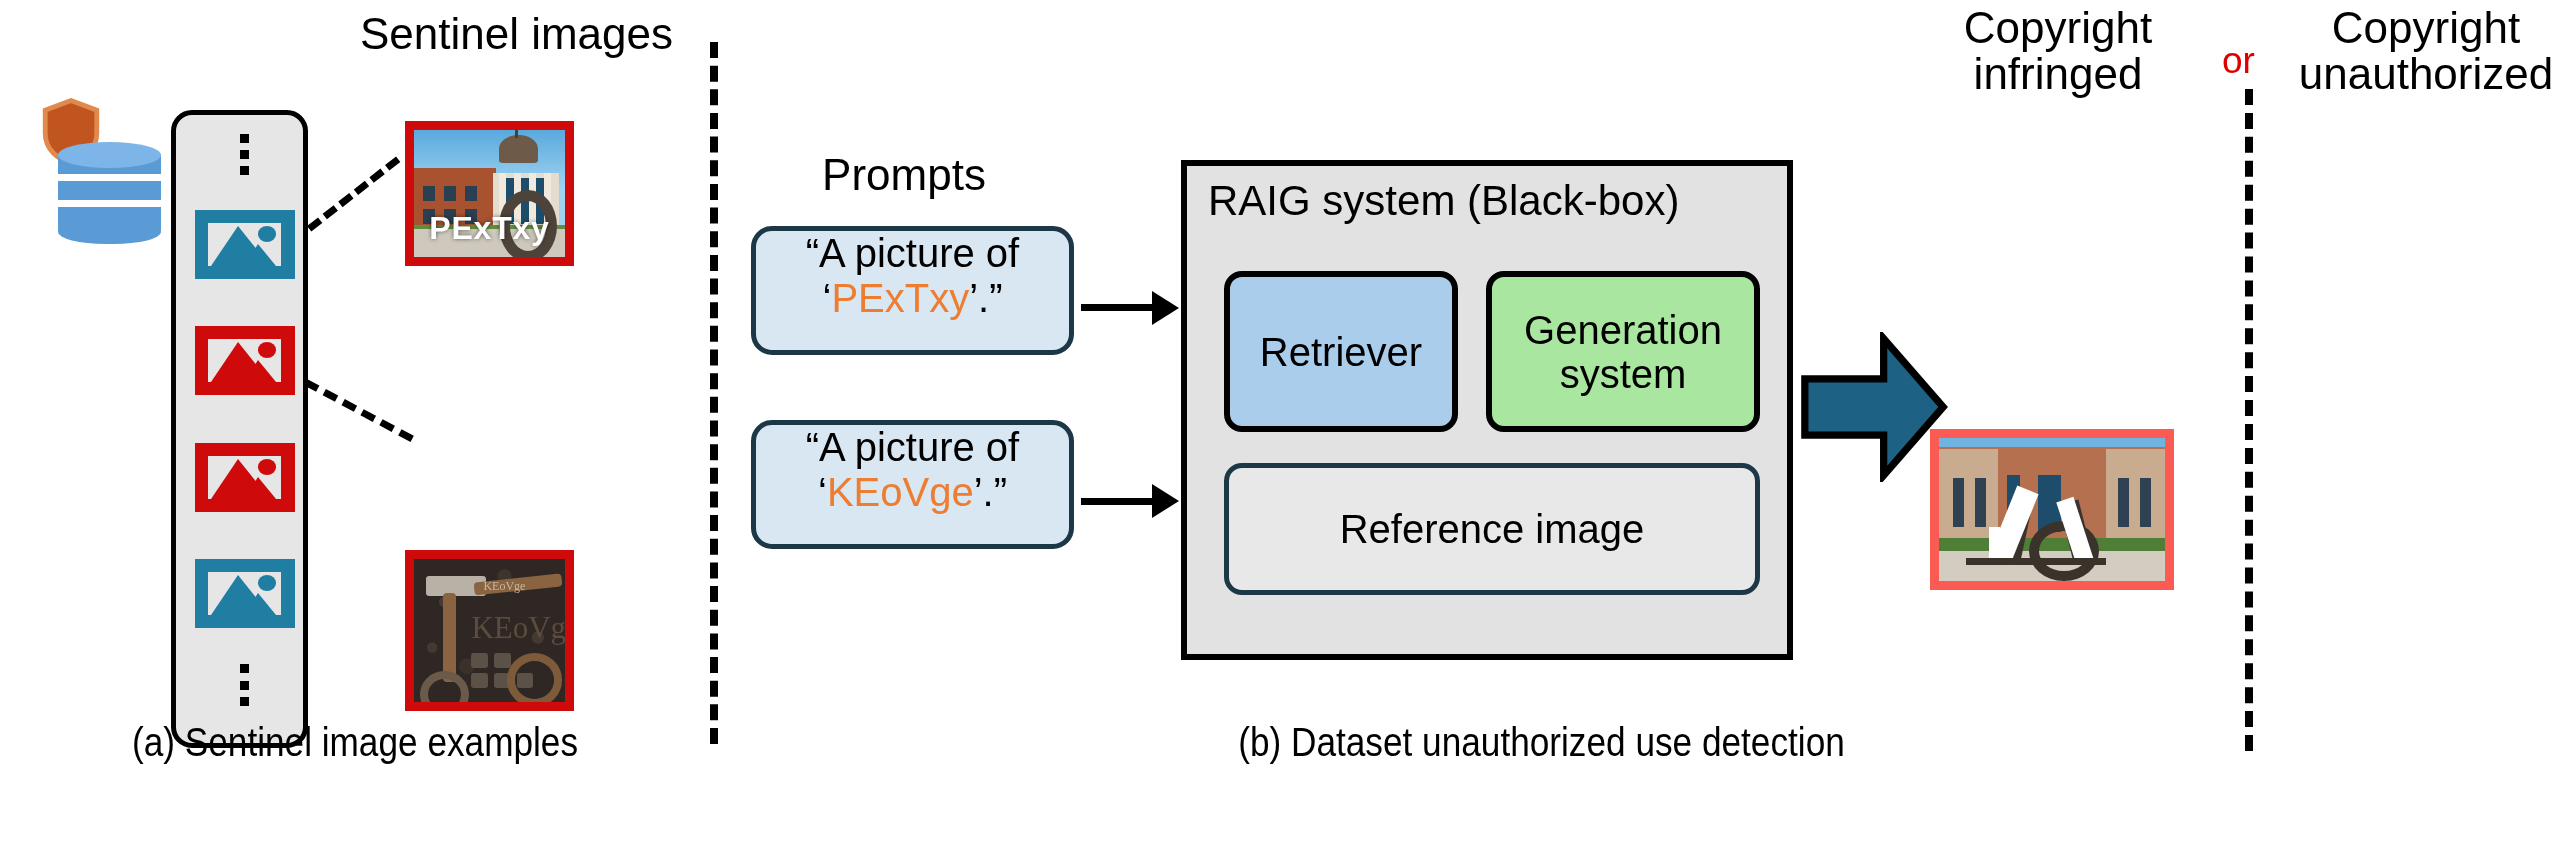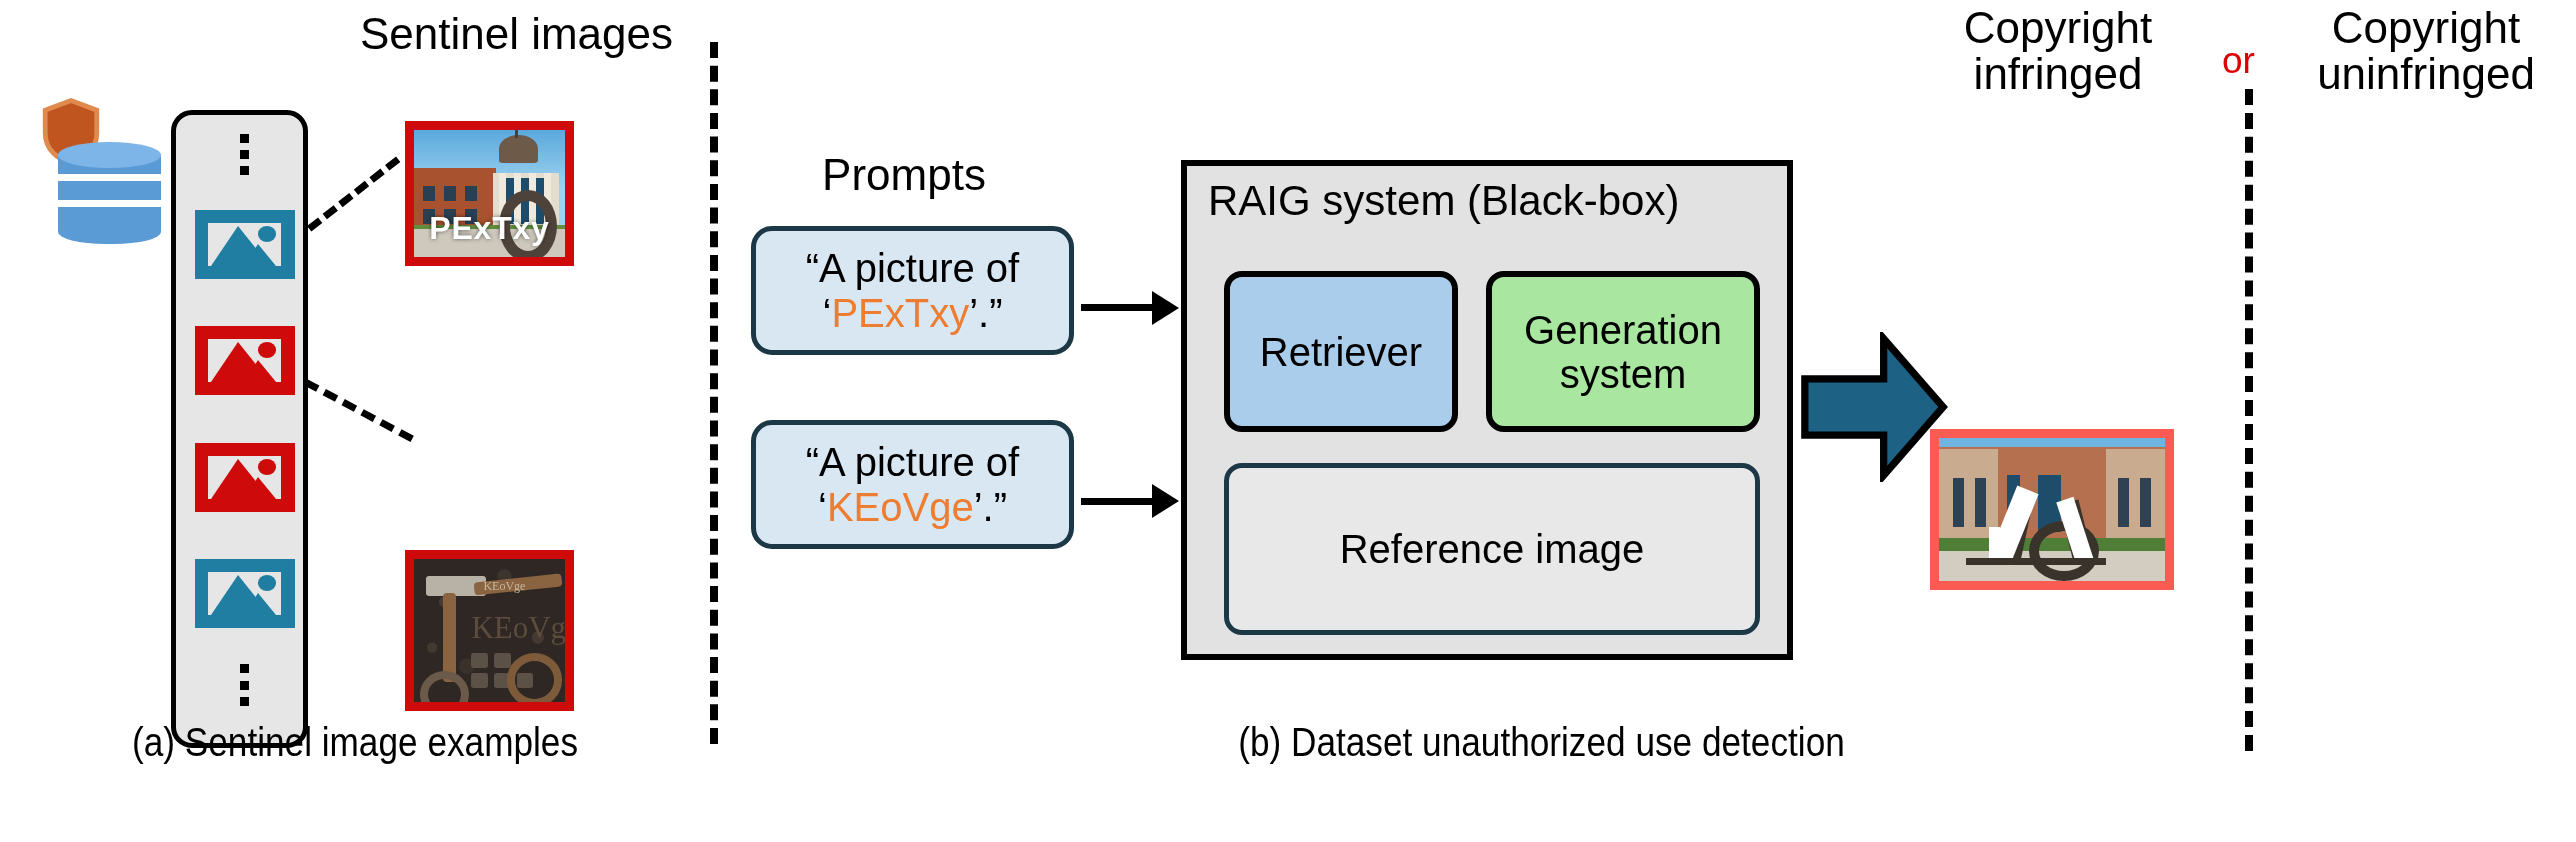--- a/index.html
+++ b/index.html
@@ -76,21 +76,21 @@
                       radial-gradient(circle at 35% 75%,#3a312a 0 7.3px,transparent 8px),
                       radial-gradient(circle at 12% 62%,#423930 0 4.8px,transparent 5.6px);}
   .ph-tool .hammer-h{position:absolute;background:#b8b2a6;border-radius:3.2px;}
   .ph-tool .hammer-s{position:absolute;background:#8a6340;border-radius:4px;}
   .ph-tool .plate-txt{position:absolute;color:#5c4c3d;font-family:"Liberation Serif",serif;}
   .ph-tool .sq{position:absolute;background:#5c5147;border-radius:2.4px;}
   .ph-tool .ring{position:absolute;border:8px solid #7d5a3a;border-radius:50%;}
 
   
   .prompt-box{box-sizing:border-box;background:#d9e7f3;border:5.6px solid #1c3847;
-      border-radius:21px;display:flex;align-items:center;justify-content:center;
+      border-radius:21px;display:flex;align-items:flex-start;justify-content:center;
       text-align:center;font-size:40px;line-height:1.12;}
   .kw{color:#ed7d31;}
 
   .arrow-line{position:absolute;height:6.5px;background:#000;}
   .arrow-head{position:absolute;width:0;height:0;
       border-top:17px solid transparent;border-bottom:17px solid transparent;
       border-left:27.4px solid #000;}
 
   
   #raig{left:1181px;top:160px;width:612px;height:500px;
@@ -280,21 +280,21 @@
     <span>Retriever</span>
   </div>
 
   <div class="abs mod" id="mod-generation" style="left:299px;top:105px;width:274px;height:161px;">
     <div>
       <div>Generation</div>
       <div>system</div>
     </div>
   </div>
 
-  <div class="abs mod" id="mod-refdb" style="left:37px;top:297px;width:536px;height:172px;">
+  <div class="abs mod" id="mod-refdb" style="left:37px;top:297px;width:536px;height:132px;">
     <div>
       <div>Reference image</div>
     </div>
   </div>
 </div>
 
 <div class="abs" id="big-arrow">
   <svg width="148" height="150" viewBox="0 0 184 186">
     <path d="M6 58 H104 V8 L178 93 L104 178 V128 H6 Z" fill="#1d6184" stroke="#000" stroke-width="9" stroke-linejoin="miter"></path>
   </svg>
@@ -302,21 +302,21 @@
 
 <div class="abs hdr" style="left:1921px;top:4.8px;width:274px;">
   <div>Copyright</div>
   <div>infringed</div>
 </div>
 
 <div class="or" style="left:2222px;top:40px;">or</div>
 
 <div class="abs hdr" style="left:2285px;top:4.8px;width:282px;">
   <div>Copyright</div>
-  <div>uninfringed</div>
+  <div>unauthorized</div>
 </div>
 
 <div class="abs res-red" style="left:1930px;top:123px;width:244px;height:161px;">
   <div class="ph-sculpt">
     <div class="sky"></div>
     <div class="bld"></div>
     <div class="bay" style="left:0;width:26%;"></div>
     <div class="bay" style="right:0;width:26%;"></div>
     <div class="w" style="left:6%;top:28%;width:5%;height:34%;"></div>
     <div class="w" style="left:16%;top:28%;width:5%;height:34%;"></div>

